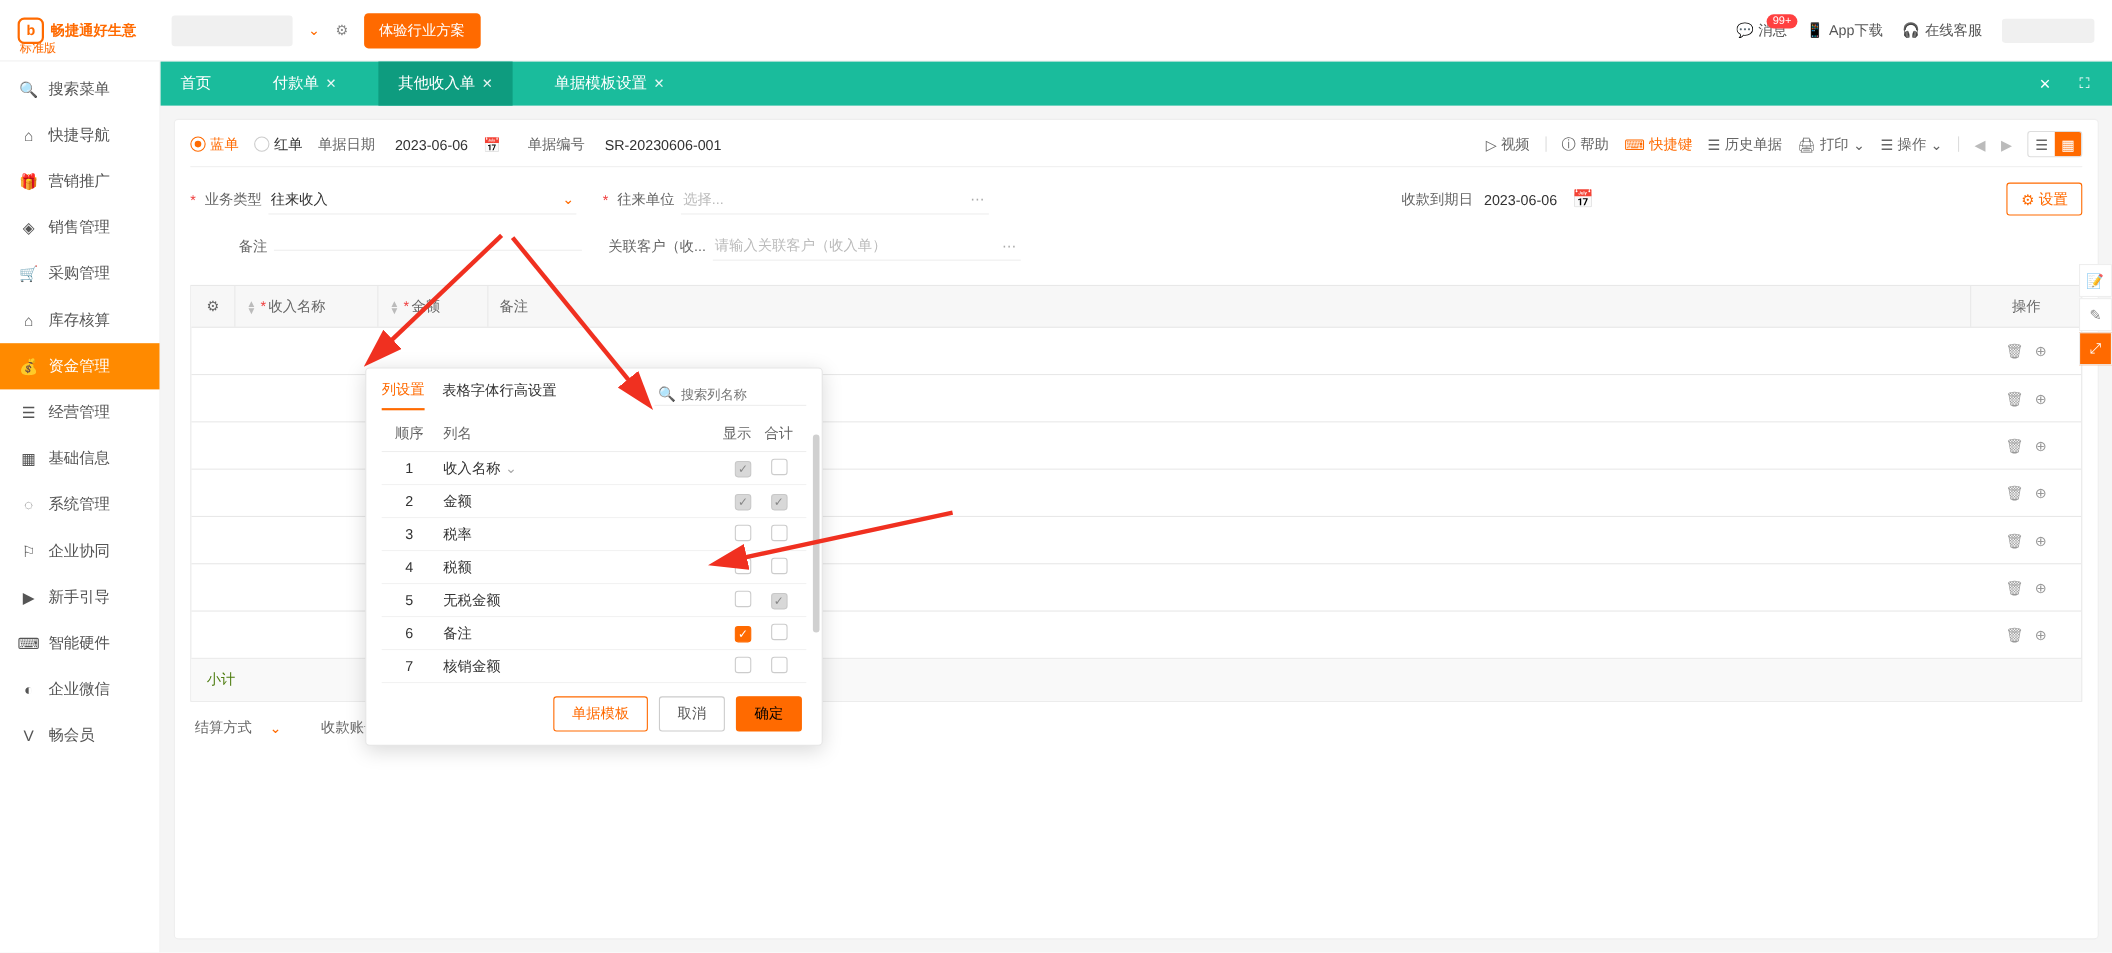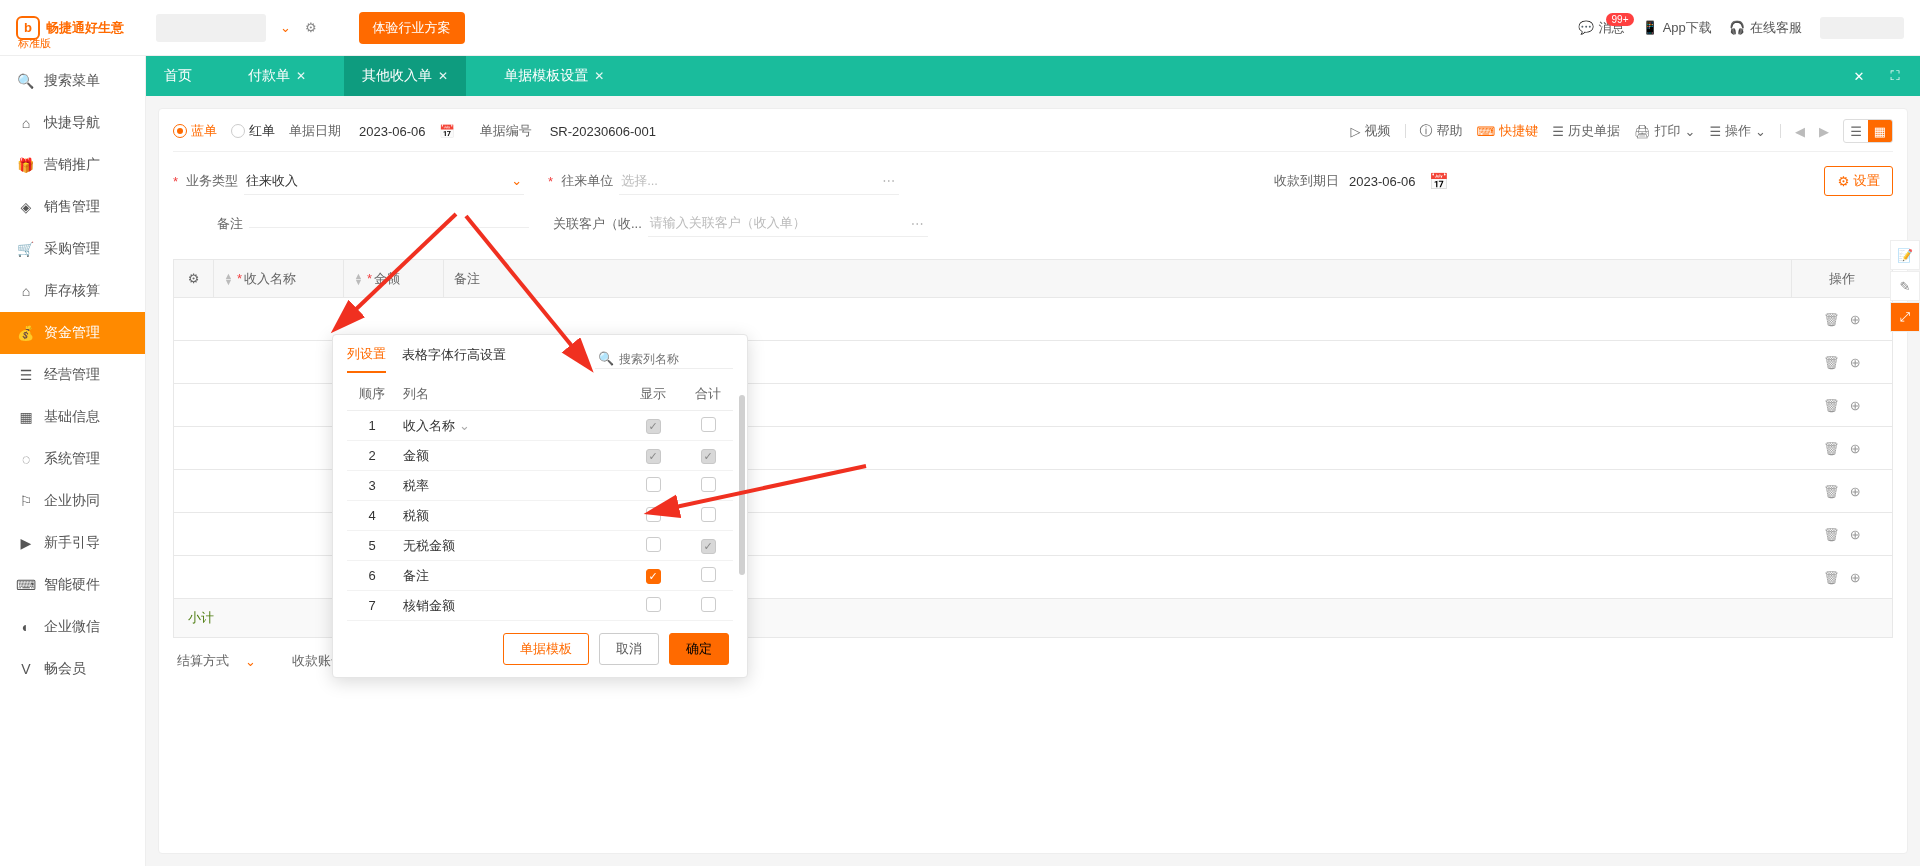--- a/index.html
+++ b/index.html
@@ -7,21 +7,21 @@
 
 
 .header { height: 56px; background: #fff; display: flex; align-items: center; padding: 0 16px; border-bottom: 1px solid #eee; }
 .logo { display: flex; align-items: center; gap: 6px; width: 130px; }
 .logo-icon { width: 24px; height: 24px; background: #fff; border-radius: 6px; display: flex; align-items: center; justify-content: center; color: #ff6a00; font-weight: bold; border: 2px solid #ff6a00; }
 .logo-text { color: #ff6a00; font-size: 13px; font-weight: 700; }
 .logo-sub { color: #ff6a00; font-size: 11px; position: absolute; top: 36px; left: 18px; }
 .hdr-blank1 { width: 110px; height: 28px; background: #f0f0f0; margin-left: 10px; border-radius: 3px; }
 .hdr-chev { color: #ff6a00; margin: 0 14px; }
 .hdr-gear { color: #888; margin-right: 14px; }
-.hdr-btn { background: #ff6a00; color: #fff; padding: 7px 14px; border-radius: 4px; border: none; cursor: pointer; font-size: 13px; margin-left: 28px; }
+.hdr-btn { background: #ff6a00; color: #fff; padding: 7px 14px; border-radius: 4px; border: none; cursor: pointer; font-size: 13px; }
 .hdr-right { margin-left: auto; display: flex; align-items: center; gap: 18px; color: #555; font-size: 13px; }
 .hdr-item { display: flex; align-items: center; gap: 4px; cursor: pointer; position: relative; }
 .badge { position: absolute; top: -6px; right: -10px; background: #ff4040; color: #fff; font-size: 10px; border-radius: 8px; padding: 1px 6px; }
 .hdr-blank2 { width: 84px; height: 22px; background: #f0f0f0; border-radius: 3px; }
 
 
 .layout { display: flex; height: calc(100vh - 56px); }
 
 
 .sidebar { width: 146px; background: #fff; border-right: 1px solid #eee; padding-top: 4px; }
@@ -99,21 +99,21 @@
 .pop-tabs { display: flex; gap: 16px; padding: 10px 14px 0; align-items: center; }
 .pop-tab { padding-bottom: 8px; cursor: pointer; font-size: 13px; }
 .pop-tab.active { color: #ff6a00; border-bottom: 2px solid #ff6a00; }
 .pop-search { margin-left: auto; display: flex; align-items: center; gap: 4px; color: #aaa; border-bottom: 1px solid #eee; padding: 2px 4px; }
 .pop-search input { border: none; outline: none; font-size: 12px; width: 110px; }
 .pop-table { margin: 4px 14px 0; }
 .pt-head { display: flex; height: 34px; align-items: center; border-bottom: 1px solid #eee; color: #666; font-size: 13px; }
 .pt-row { display: flex; height: 30px; align-items: center; border-bottom: 1px solid #f2f2f2; font-size: 13px; }
 .pt-ord { width: 50px; text-align: center; }
 .pt-name { flex: 1; padding-left: 6px; display: flex; align-items: center; gap: 4px; }
-.pt-show { width: 60px; text-align: center; }
+.pt-show { width: 60px; text-align: right; }
 .pt-sum { width: 50px; text-align: center; }
 .cb { width: 15px; height: 15px; border: 1px solid #ccc; border-radius: 3px; display: inline-flex; align-items: center; justify-content: center; font-size: 11px; }
 .cb.on { background: #ff6a00; border-color: #ff6a00; color: #fff; }
 .cb.grey { background: #d8d8d8; border-color: #c8c8c8; color: #888; }
 .pop-footer { display: flex; justify-content: flex-end; gap: 10px; padding: 12px 18px; }
 .pf-btn { padding: 6px 16px; border-radius: 3px; cursor: pointer; font-size: 13px; }
 .pf-tmpl { border: 1px solid #ff6a00; color: #ff6a00; background: #fff; }
 .pf-cancel { border: 1px solid #ccc; color: #555; background: #fff; }
 .pf-ok { border: 1px solid #ff6a00; background: #ff6a00; color: #000000; }
 .pop-scroll { position: absolute; right: 2px; top: 60px; width: 6px; height: 180px; background: #d0d0d0; border-radius: 3px; }

